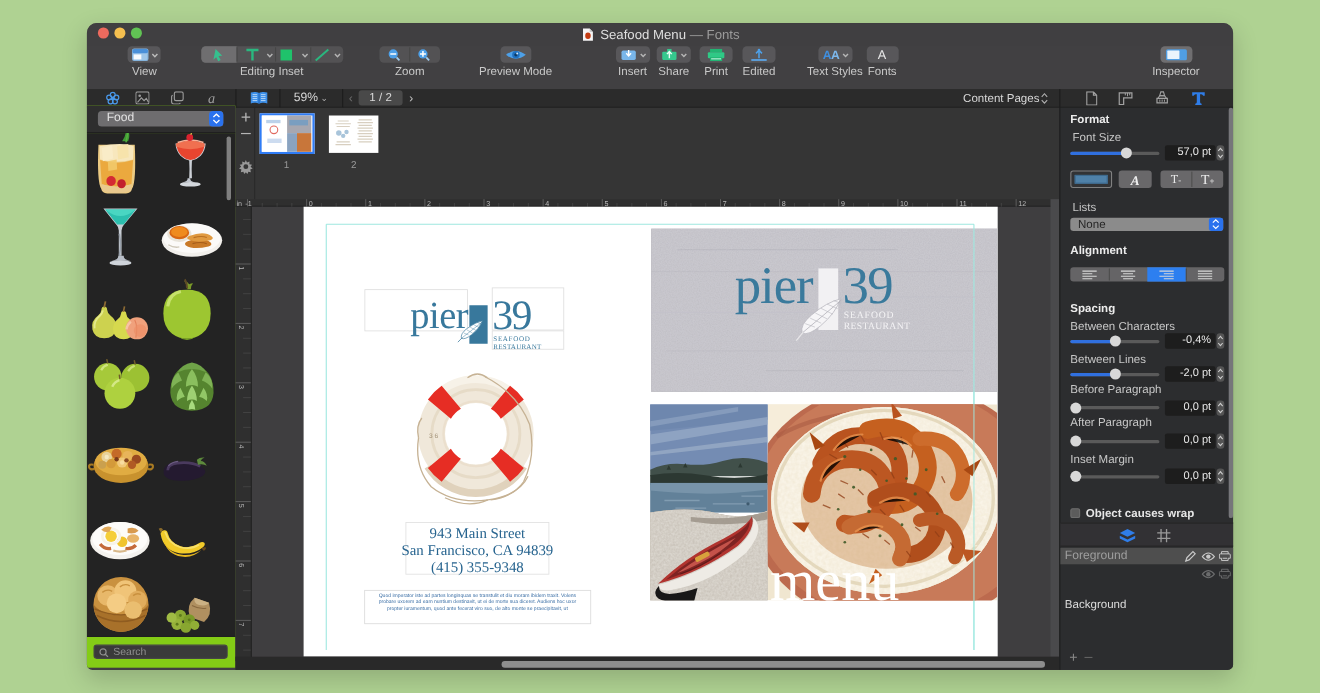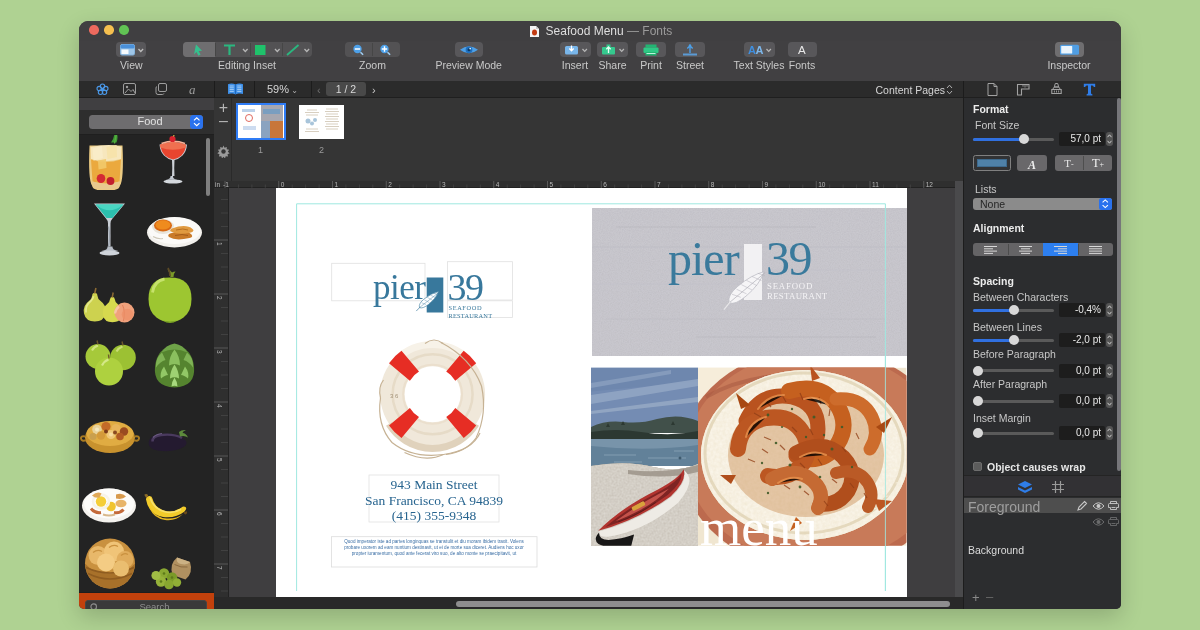--- a/index.html
+++ b/index.html
@@ -16,21 +16,21 @@
 #title { position:absolute; top:3.5px; left:0; width:100%; text-align:center; font-size:12px; color:#dfdfdf; }
 #title .dim { color:#9b9b9b; }
 
 #toolbar { position:absolute; left:0; top:20px; width:100%; height:40px; background:#414042; }
 .tbtn { position:absolute; top:1px; height:15.5px; background:#58575a; border-radius:4px; }
 .tlabel { position:absolute; top:18.5px; font-size:10.5px; color:#c9c9c9; transform:translateX(-50%); white-space:nowrap; }
 
 #row2 { position:absolute; left:0; top:60px; width:100%; height:17px; background:#2b2b2b; border-bottom:1px solid #1f1f1f; }
 .vsep { position:absolute; top:0; width:1px; height:17px; background:#1c1c1c; }
 
-#sidebar { position:absolute; left:0; top:89px; width:135px; height:511px; background:#c2410c;text-align:center; }
+#sidebar { position:absolute; left:0; top:75px; width:135px; height:511px; background:#84cc16; }
 #sbtop { position:absolute; left:0; top:0; width:135px; height:25px; background:#2e2e2e; border-bottom:1px solid #1f1f1f;}
 #foodgrid { position:absolute; left:0; top:25px; width:135px; height:458px; background:#232323; border-bottom:1px solid #1e1e1e; }
 #searchbox { position:absolute; left:6px; top:490.5px; width:122px; height:12.5px; background:#3a3a3a; border:1px solid #454545; border-radius:3px; color:#8e8e8e; font-size:9.5px; line-height:11px; padding-left:17px; }
 
 #thumbbar { position:absolute; left:135px; top:77px; width:749px; height:83px; background:#353535; }
 
 #hruler { position:absolute; left:135px; top:160px; width:749px; height:7.5px; background:#2f2f2f; border-bottom:1px solid #222; }
 #vruler { position:absolute; left:135px; top:167.5px; width:14.5px; height:412.5px; background:#2f2f2f; border-right:1px solid #222; }
 
 #canvas { position:absolute; left:149.5px; top:167.5px; width:726.5px; height:409px; background:#3f3e40; overflow:hidden; }
@@ -140,21 +140,21 @@
     </div>
     <div class="tlabel" style="left:572px;">Print</div>
 
     <div class="tbtn" style="left:595.7px; width:30px;">
       <svg width="30" height="15.5" viewBox="0 0 30 15.5" style="display:block;">
         <path d="M8 12.5 h14" stroke="#5b9bd5" stroke-width="1.8"></path>
         <path d="M15 11 v-7 M12.3 6.5 l2.7 -2.8 2.7 2.8" stroke="#4da0e8" stroke-width="1.4" fill="none"></path>
         <circle cx="15" cy="3.5" r="1.2" fill="#4da0e8"></circle>
       </svg>
     </div>
-    <div class="tlabel" style="left:611px;">Street</div>
+    <div class="tlabel" style="left:611px;">Edited</div>
 
     <div class="tbtn" style="left:664.6px; width:31px;">
       <svg width="31" height="15.5" viewBox="0 0 31 15.5" style="display:block;">
         <text x="4" y="12" font-family="Liberation Sans" font-size="11" font-weight="bold" fill="#3f8fe0">A</text>
         <text x="11.5" y="12" font-family="Liberation Sans" font-size="11" font-weight="bold" fill="#7db8ec">A</text>
         <path d="M22.5 7 l2.2 2.4 2.2 -2.4" stroke="#b5b5b5" stroke-width="1.3" fill="none"></path>
       </svg>
     </div>
     <div class="tlabel" style="left:680px;">Text Styles</div>
 
@@ -833,21 +833,21 @@
       <svg class="abs" style="left:53px; top:3.5px;" width="16" height="15" viewBox="0 0 16 15">
         <path d="M8 1 L15 4.5 L8 8 L1 4.5 Z" fill="#2f7de8"></path>
         <path d="M1 7 L8 10.5 L15 7 V9.5 L8 13 L1 9.5 Z" fill="#2f7de8"></path>
       </svg>
       <svg class="abs" style="left:87px; top:4px;" width="14" height="14" viewBox="0 0 14 14">
         <path d="M1 4.5 h12 M1 9.5 h12 M4.5 1 v12 M9.5 1 v12" stroke="#9a9a9a" stroke-width="1.2"></path>
       </svg>
     </div>
 
     <div class="abs" style="left:0; top:400.3px; width:158px; height:15px; background:#4e4e4e;">
-      <span class="abs" style="left:4px; top:1.5px; font-size:14px; color:#9e9e9e;">Foreground</span>
+      <span class="abs" style="left:4px; top:1.5px; font-size:11px; color:#9e9e9e;">Foreground</span>
       <svg class="abs" style="left:112px; top:2px;" width="12" height="12" viewBox="0 0 12 12">
           <path d="M2 10 l1 -3 5.5 -5.5 2 2 L5 9 Z M8.5 1.5 l2 2" stroke="#c8c8c8" stroke-width="1.1" fill="none"></path>
         </svg>
       <svg class="abs" style="left:128px; top:3px;" width="13" height="10" viewBox="0 0 13 10">
           <path d="M1 5 Q6.5 -1.5 12 5 Q6.5 11.5 1 5 Z" fill="none" stroke="#c8c8c8" stroke-width="1"></path>
           <circle cx="6.5" cy="5" r="2" fill="#c8c8c8"></circle>
         </svg>
       <svg class="abs" style="left:144px; top:2.5px;" width="11" height="11" viewBox="0 0 11 11">
           <path d="M2.5 3.5 v-2 h6 v2 M1.5 3.5 h8 a1 1 0 0 1 1 1 v3 h-2 v2 h-6 v-2 h-2 v-3 a1 1 0 0 1 1 -1 M3.5 7.5 h4" stroke="#c8c8c8" stroke-width="0.9" fill="none"></path>
         </svg>

